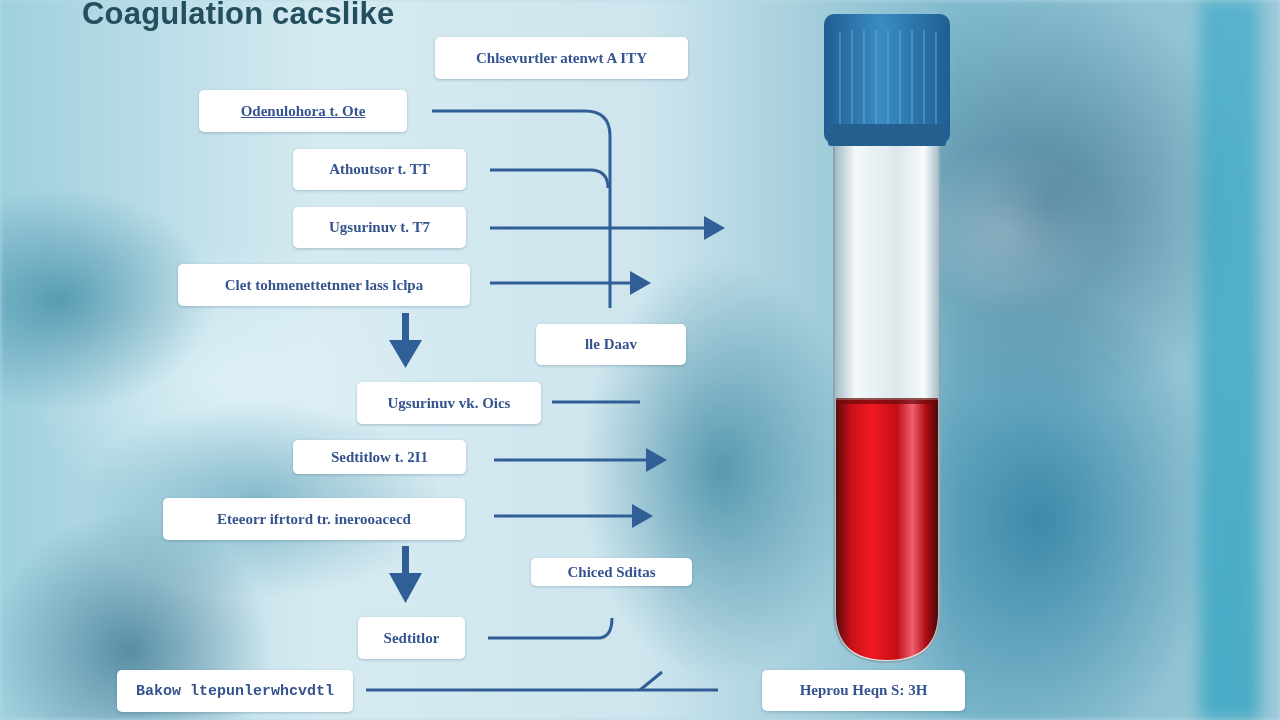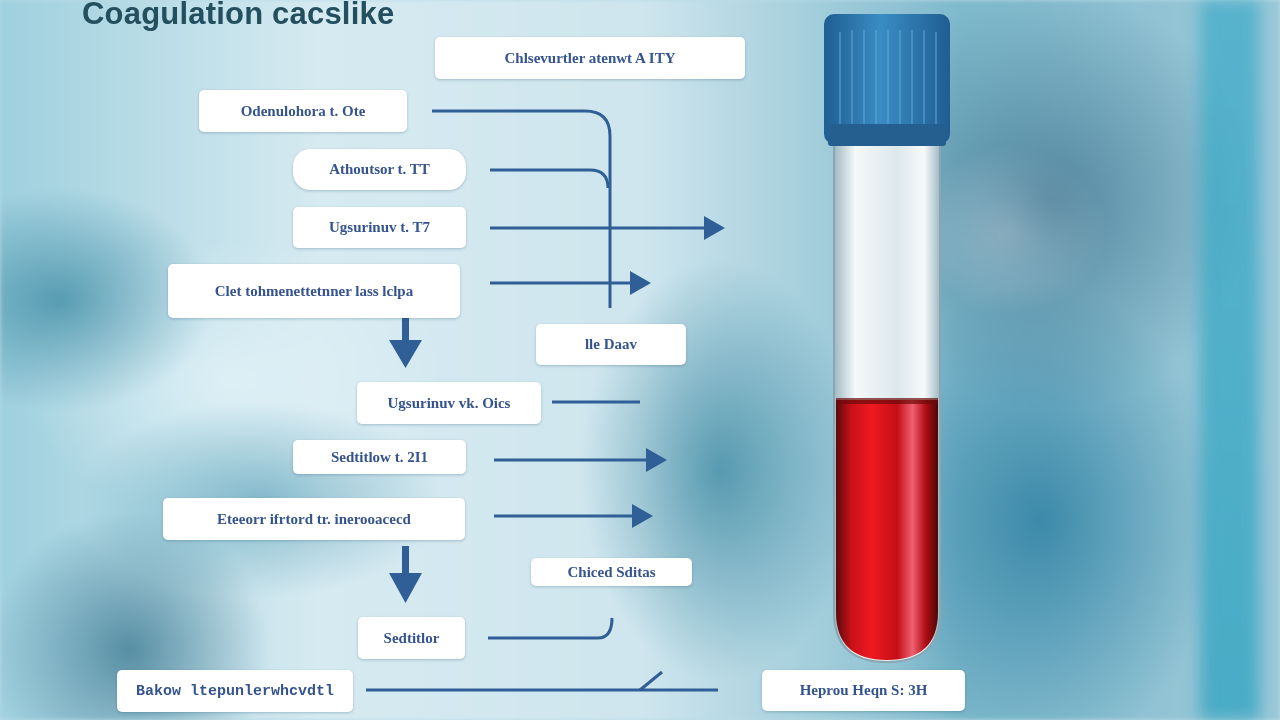--- a/index.html
+++ b/index.html
@@ -72,25 +72,25 @@
   <g fill="#2f5f96">
     <rect x="402" y="313" width="7" height="30"></rect>
     <path d="M389,340 L422,340 L405.5,368 Z"></path>
   </g>
   <g fill="#2f5f96">
     <rect x="402" y="546" width="7" height="30"></rect>
     <path d="M389,573 L422,573 L405.5,603 Z"></path>
   </g>
 </svg>
 
-<div class="box" style="left:435px;top:37px;width:310px;height:42px;">Chlsevurtler atenwt A ITY</div>
-<div class="box" style="left:199px;top:90px;width:208px;height:42px;">Odenulohora t. Ote</div>
-<div class="box" style="left:293px;top:149px;width:173px;height:41px;border-radius:17px;">Athoutsor t. TT</div>
+<div class="box" style="left:435px;top:37px;width:253px;height:42px;">Chlsevurtler atenwt A ITY</div>
+<div class="box" style="left:199px;top:90px;width:208px;height:42px;text-decoration:underline;">Odenulohora t. Ote</div>
+<div class="box" style="left:293px;top:149px;width:173px;height:41px;">Athoutsor t. TT</div>
 <div class="box" style="left:293px;top:207px;width:173px;height:41px;text-align:right;">Ugsurinuv t. T7</div>
-<div class="box" style="left:168px;top:264px;width:292px;height:54px;">Clet tohmenettetnner lass lclpa</div>
+<div class="box" style="left:178px;top:264px;width:292px;height:42px;">Clet tohmenettetnner lass lclpa</div>
 <div class="box" style="left:536px;top:324px;width:150px;height:41px;font-family:Liberation Serif, serif;">lle Daav</div>
 <div class="box" style="left:357px;top:382px;width:184px;height:42px;">Ugsurinuv vk. Oics</div>
 <div class="box" style="left:293px;top:440px;width:173px;height:34px;">Sedtitlow t. 2I1</div>
 <div class="box" style="left:163px;top:498px;width:302px;height:42px;">Eteeorr ifrtord tr. inerooacecd</div>
 <div class="box" style="left:531px;top:558px;width:161px;height:28px;">Chiced Sditas</div>
 <div class="box" style="left:358px;top:617px;width:107px;height:42px;">Sedtitlor</div>
 <div class="box" style="left:117px;top:670px;width:236px;height:42px;font-family:Liberation Mono, monospace;">Bakow ltepunlerwhcvdtl</div>
 <div class="box" style="left:737px;top:670px;width:203px;height:41px;margin-left:25px;">Heprou Heqn S: 3H</div>
 
 <svg class="tube" viewBox="0 0 130 660">

